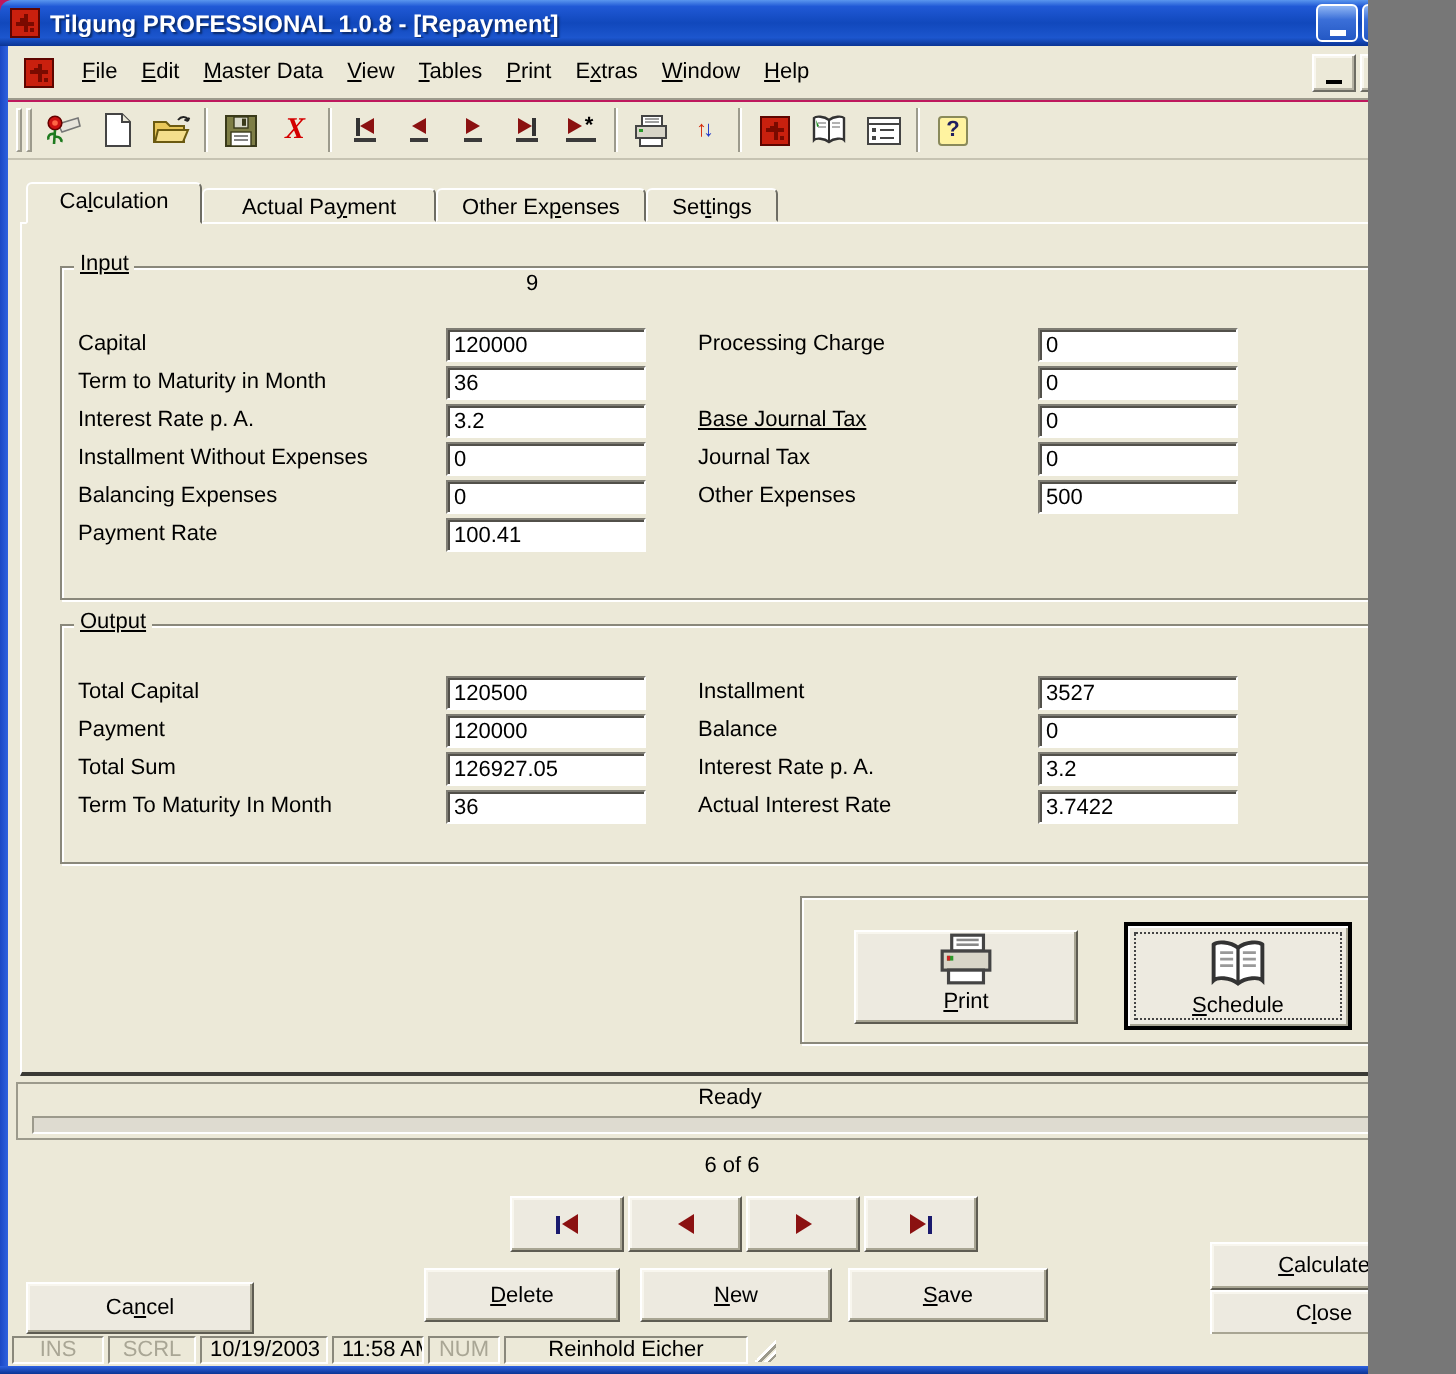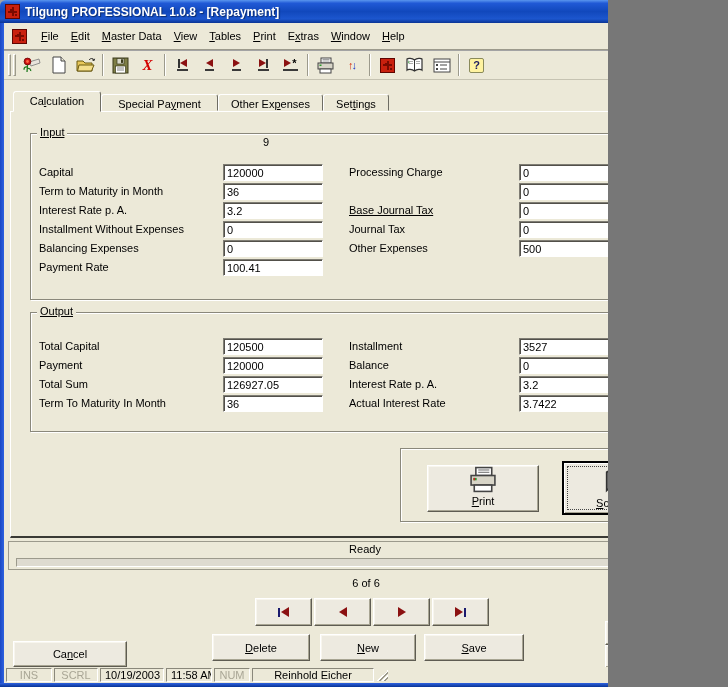--- a/index.html
+++ b/index.html
@@ -1,17 +1,17 @@
 <!DOCTYPE html>
 <html><head>
 <meta charset="utf-8">
 <style>
   html,body{margin:0;padding:0;background:#777;}
   *{box-sizing:border-box;font-family:"Liberation Sans",sans-serif;}
-  .window{position:relative;width:608px;height:687px;background:#a3a3a3;overflow:hidden;}
+  .window{position:relative;width:684px;height:687px;background:#be185d;overflow:hidden;}
   
   .titlebar{position:absolute;left:0;top:0;width:728px;height:23px;
     background:linear-gradient(180deg,#5A96EE 0%,#2059D6 14%,#1148BC 50%,#1C56CE 82%,#0A3494 100%);
     border-radius:6px 6px 0 0;display:flex;align-items:center;padding:0 3px 0 5px;}
   .title-text{color:#fff;font-weight:bold;font-size:12px;margin-left:5px;flex:1;
     text-shadow:1px 1px 1px #0a2a6a;white-space:nowrap;overflow:hidden;}
   .tb-btn{width:21px;height:19px;margin-left:2px;border-radius:3px;border:1px solid #fff;
     display:flex;align-items:center;justify-content:center;color:#fff;font-size:12px;font-weight:bold;cursor:pointer;}
   .tb-blue{background:linear-gradient(180deg,#8FB6F4,#3B6FD8 40%,#2458C4);}
   .tb-red{background:linear-gradient(180deg,#F2987E,#DD4F25 40%,#C03A12);}
@@ -248,21 +248,21 @@
     <span class="tool-btn">
         <span class="help-ic">?</span>
       </span>
   </div>
 
   <div class="formarea">
 
     <div class="tab active" style="left:9px;top:11px;width:88px;height:21px;z-index:3;">
       <span>Ca</span><u>l</u><span>culation</span></div>
     <div class="tab" style="left:97px;top:14px;width:117px;height:17px;z-index:2;">
-      <span>Special Pa</span><u>y</u><span>ment</span></div>
+      <span>Actual Pa</span><u>y</u><span>ment</span></div>
     <div class="tab" style="left:214px;top:14px;width:105px;height:17px;z-index:2;">
       <span>Other Ex</span><u>p</u><span>enses</span></div>
     <div class="tab" style="left:319px;top:14px;width:66px;height:17px;z-index:2;">
       <span>Set</span><u>t</u><span>ings</span></div>
 
     <div class="tabpage"></div>
 
     <div class="groupbox" style="left:26px;top:53px;width:670px;height:167px;z-index:2;">
       <span class="group-label">Input</span>
       <span class="recid">9</span>

